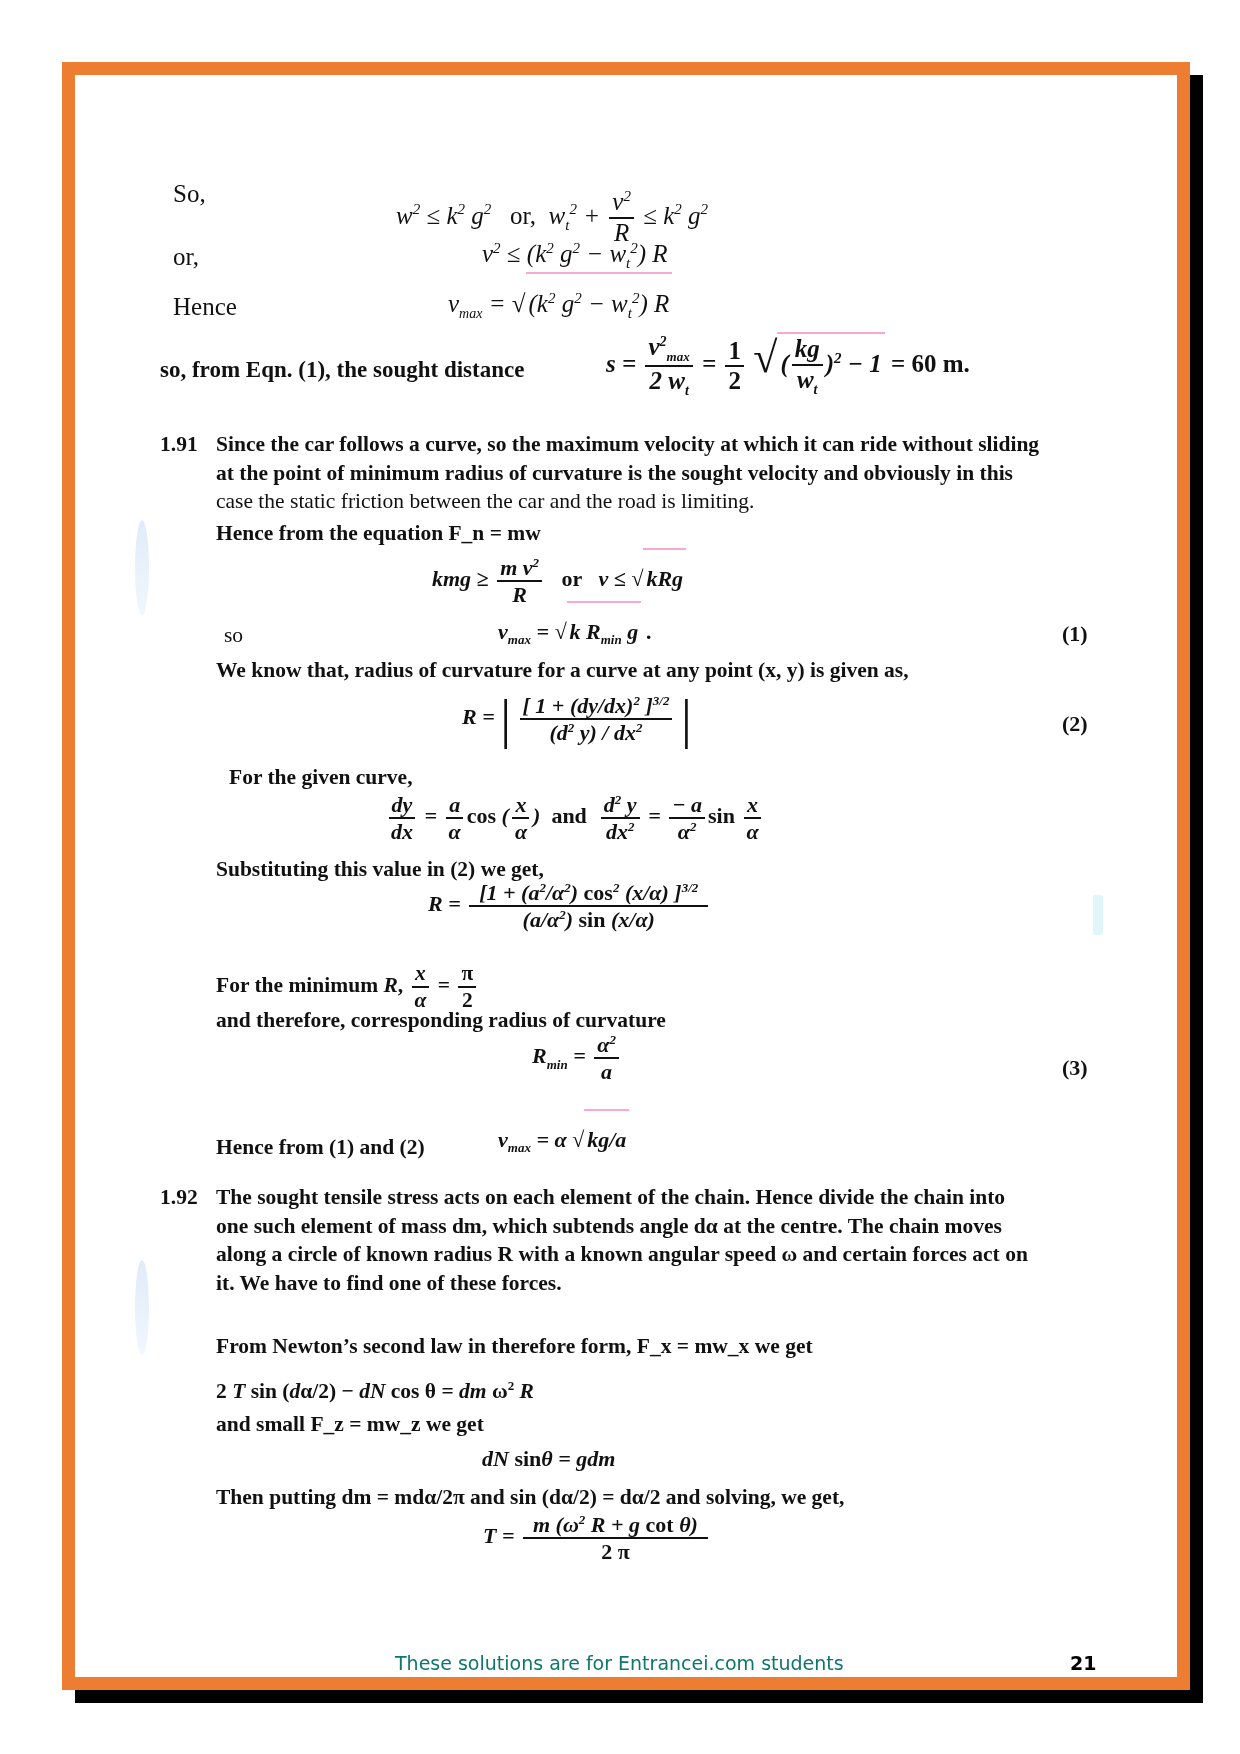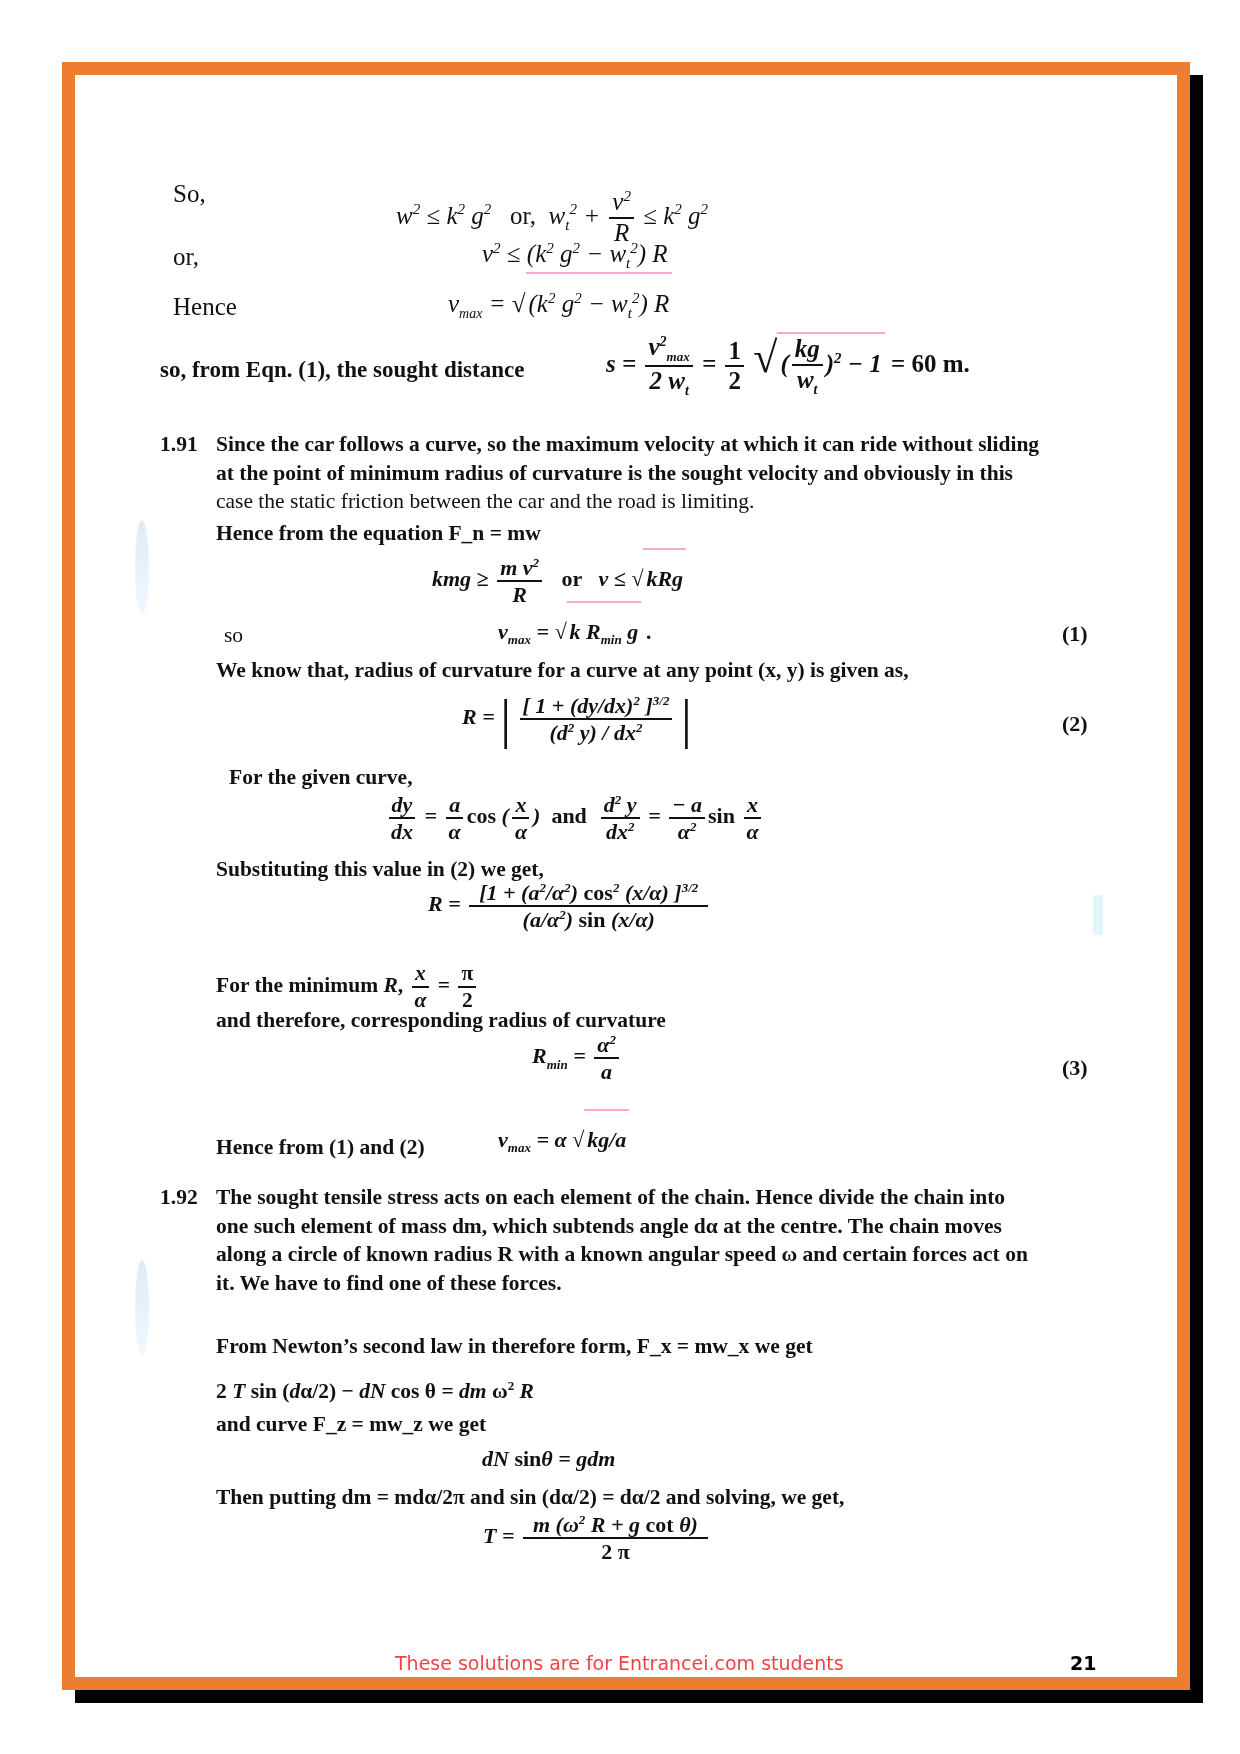--- a/index.html
+++ b/index.html
@@ -14,21 +14,21 @@
   .math { font-size: 25px; font-style: italic; }
   .up { font-style: normal; }
   .b { font-weight: bold; }
   .para { position: absolute; font-size: 21.5px; line-height: 28.5px; font-weight: bold; }
   .eqno { position: absolute; left: 1062px; font-size: 22px; font-weight: bold; }
   .frac { display: inline-flex; flex-direction: column; align-items: center; vertical-align: middle; margin: 0 3px; }
   .frac .n { border-bottom: 2px solid #111; padding: 0 3px; line-height: 1.15; text-align: right; }
   .frac .d { padding: 0 3px; line-height: 1.15; }
   .sqrt { border-top: 2px solid #f9a8d4; padding: 16px 3px; }
   .footer { position: absolute; top: 1652px; left: 395px; font-family: "DejaVu Sans", sans-serif;
-            font-size: 19px; color: #ef4444; }
+            font-size: 19px; color: #0f766e; }
   .pageno { position: absolute; top: 1652px; left: 1070px; font-family: "DejaVu Sans", sans-serif;
             font-size: 19px; font-weight: bold; color: #000; }
   .wm { position: absolute; background: linear-gradient(180deg,#d7e7f7,#eef5fc); border-radius: 50%; opacity: .8; }
 </style>
 </head>
 <body>
 
 <div class="shadow"></div>
 <div class="frame"></div>
 
@@ -183,21 +183,21 @@
     <div>along a circle of known radius R with a known angular speed ω and certain forces act on</div>
     <div>it. We have to find one of these forces.</div>
   </div>
 
   <div class="para" style="left:216px;top:1332px;">From Newton’s second law in therefore form, F_x = mw_x we get</div>
 
   <div class="para" style="left:216px;top:1372px;font-style:normal;">
     2 <i>T</i> sin (<i>d</i>α/2) − <i>dN</i> cos θ = <i>dm</i> ω<sup style="font-size:13px">2</sup> <i>R</i>
   </div>
 
-  <div class="para" style="left:216px;top:1410px;">and curve F_z = mw_z we get</div>
+  <div class="para" style="left:216px;top:1410px;">and small F_z = mw_z we get</div>
 
   <div class="abs math b" style="left:482px;top:1446px;font-size:22px;">
     dN <span class="up">sin</span>θ = gdm
   </div>
 
   <div class="para" style="left:216px;top:1483px;">Then putting dm = mdα/2π and sin (dα/2) = dα/2 and solving, we get,</div>
 
   <div class="abs math b" style="left:483px;top:1512px;font-size:22px;">
     T = <span class="frac">
         <span class="n" style="padding:0 10px;">m (ω<sup style="font-size:13px">2</sup> R + g <span class="up">cot</span> θ)</span>

